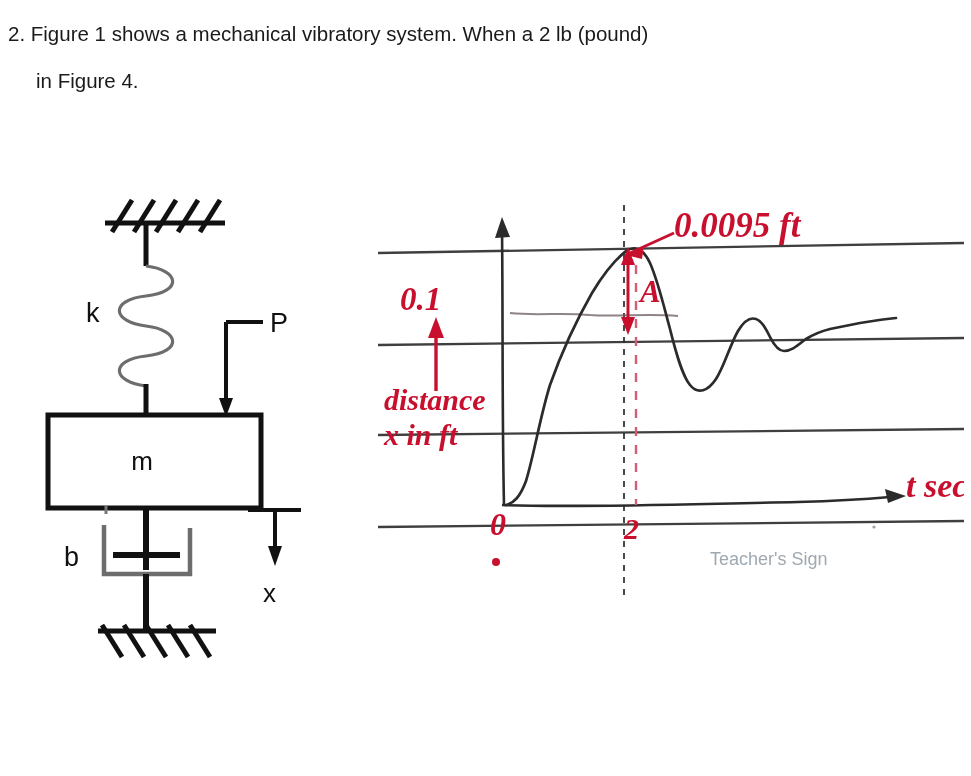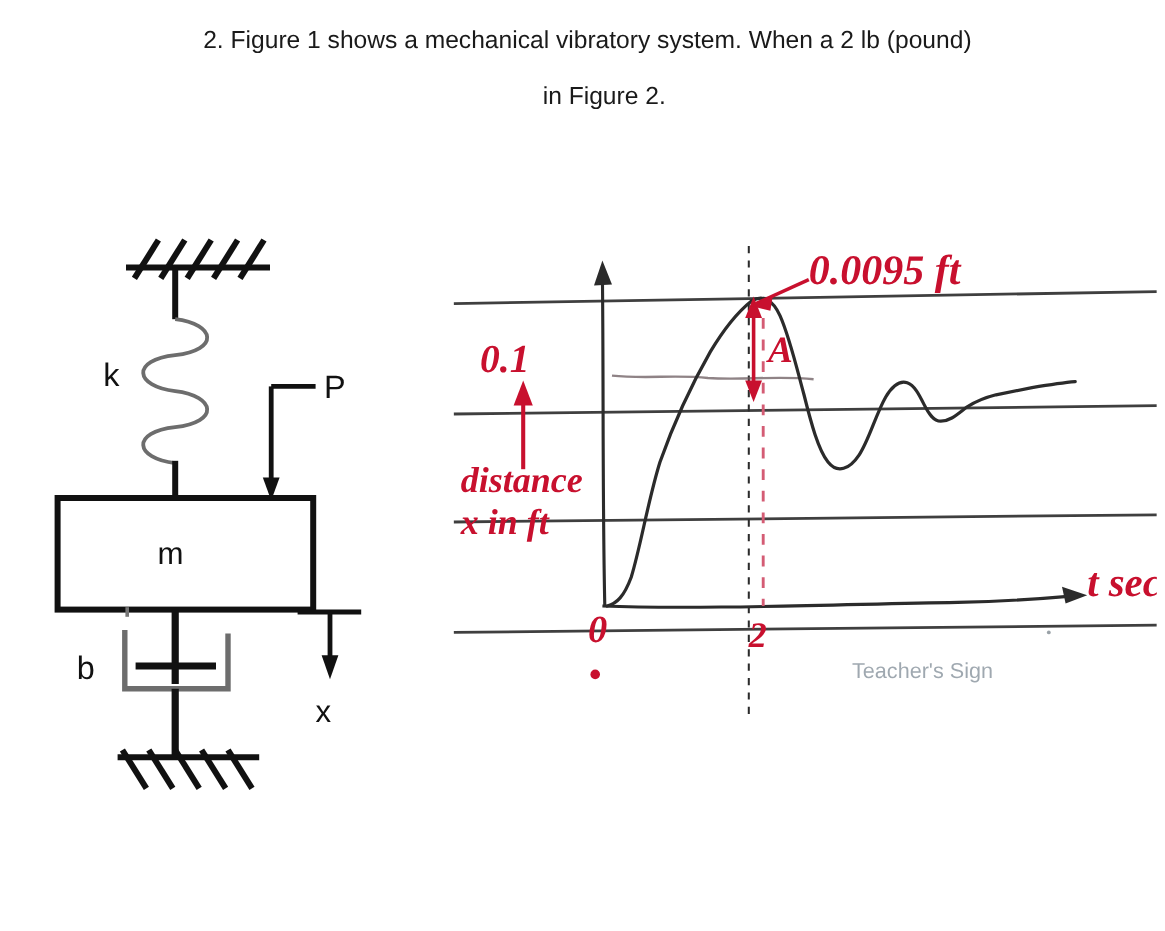--- a/index.html
+++ b/index.html
@@ -17,21 +17,20 @@
     position: relative;
   }
 
   
   #question-block {
     position: absolute;
     left: 0;
     top: 0;
     width: 971px;
     padding: 10px 0 0 0;
-    text-align: center;
   }
   .q-line {
     font-size: 20.5px;
     line-height: 47px;
     color: #1a1a1a;
     white-space: nowrap;
     font-family: "Liberation Sans", sans-serif;
   }
   .q-line-1 { padding-left: 8px; }
   .q-line-2 { padding-left: 36px; }
@@ -61,21 +60,21 @@
     height: 400px;
   }
 
   svg { display: block; }
 </style>
 </head>
 <body>
 
 <div id="question-block">
   <div class="q-line q-line-1">2. Figure 1 shows a mechanical vibratory system. When a 2 lb (pound)</div>
-  <div class="q-line q-line-3">in Figure 2.</div>
+  <div class="q-line q-line-3">in Figure 4.</div>
 </div>
 
 <div id="figures-area">
 
   <div id="figure1-wrap">
     <svg width="340" height="520" viewBox="0 0 340 520">
 
       <g stroke="#111111" stroke-width="5" fill="none">
         <line x1="85" y1="53" x2="205" y2="53"></line>
         <line x1="92" y1="62" x2="112" y2="30"></line>

